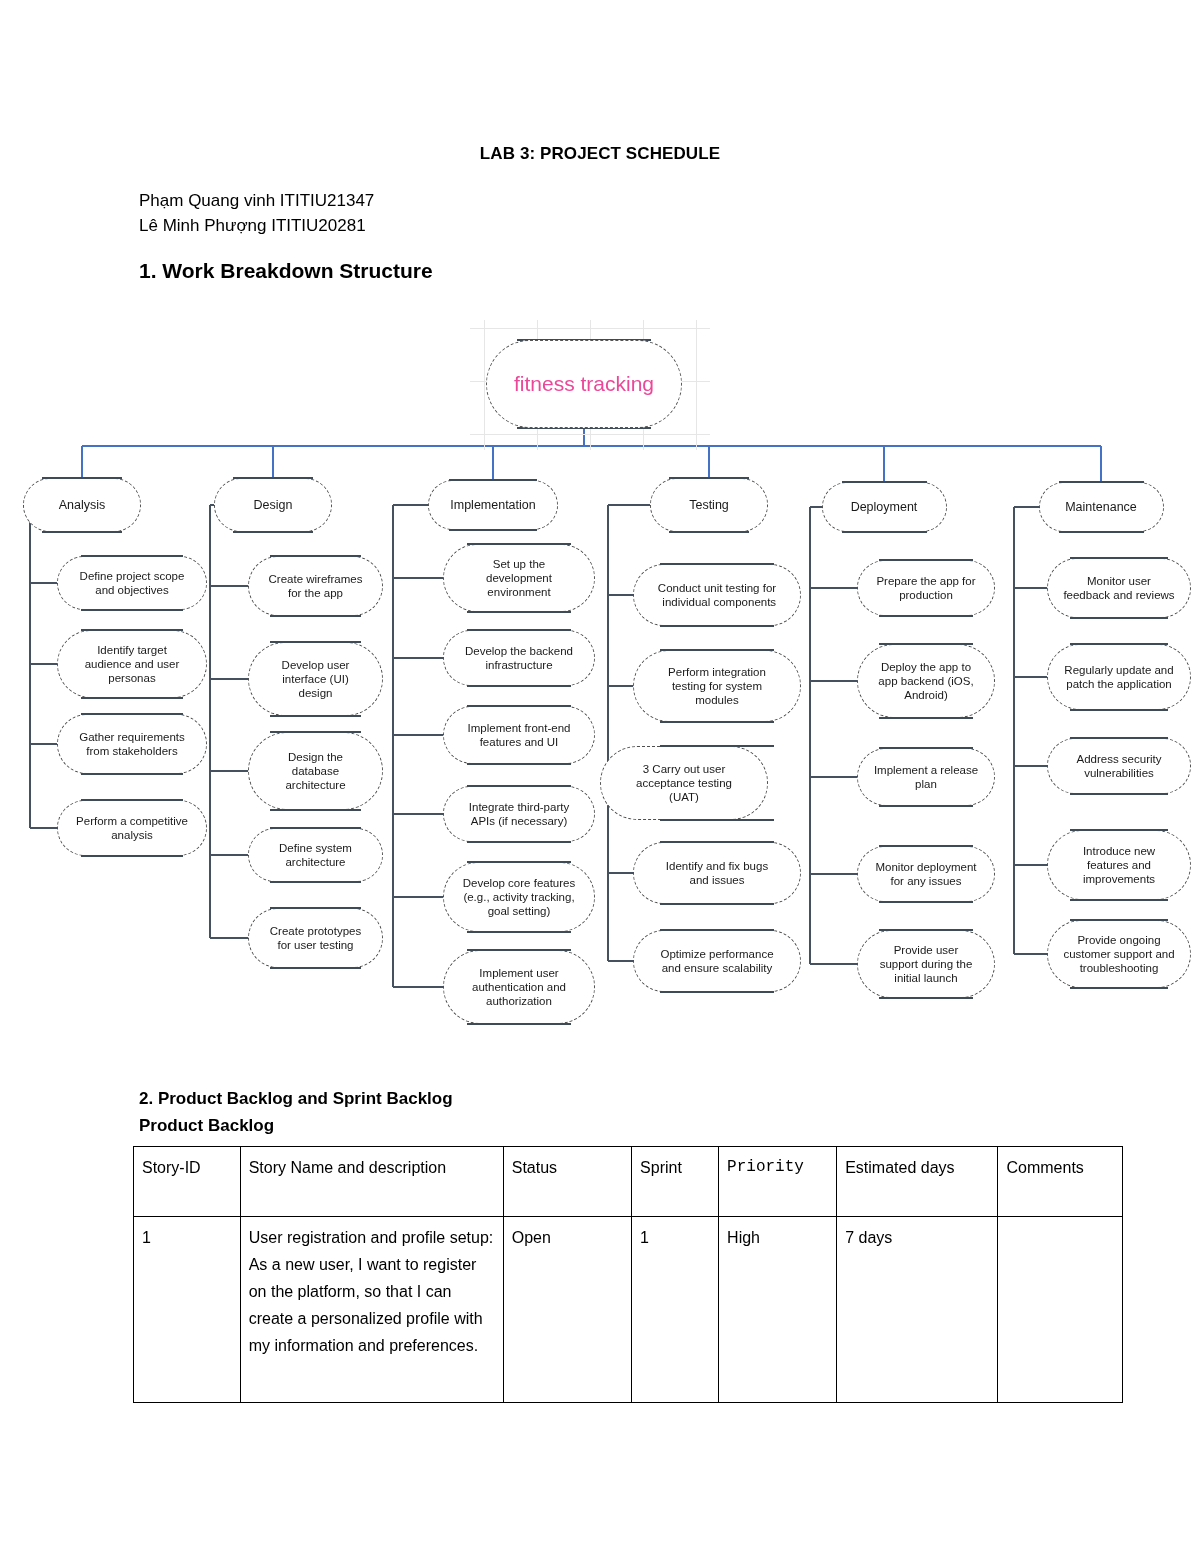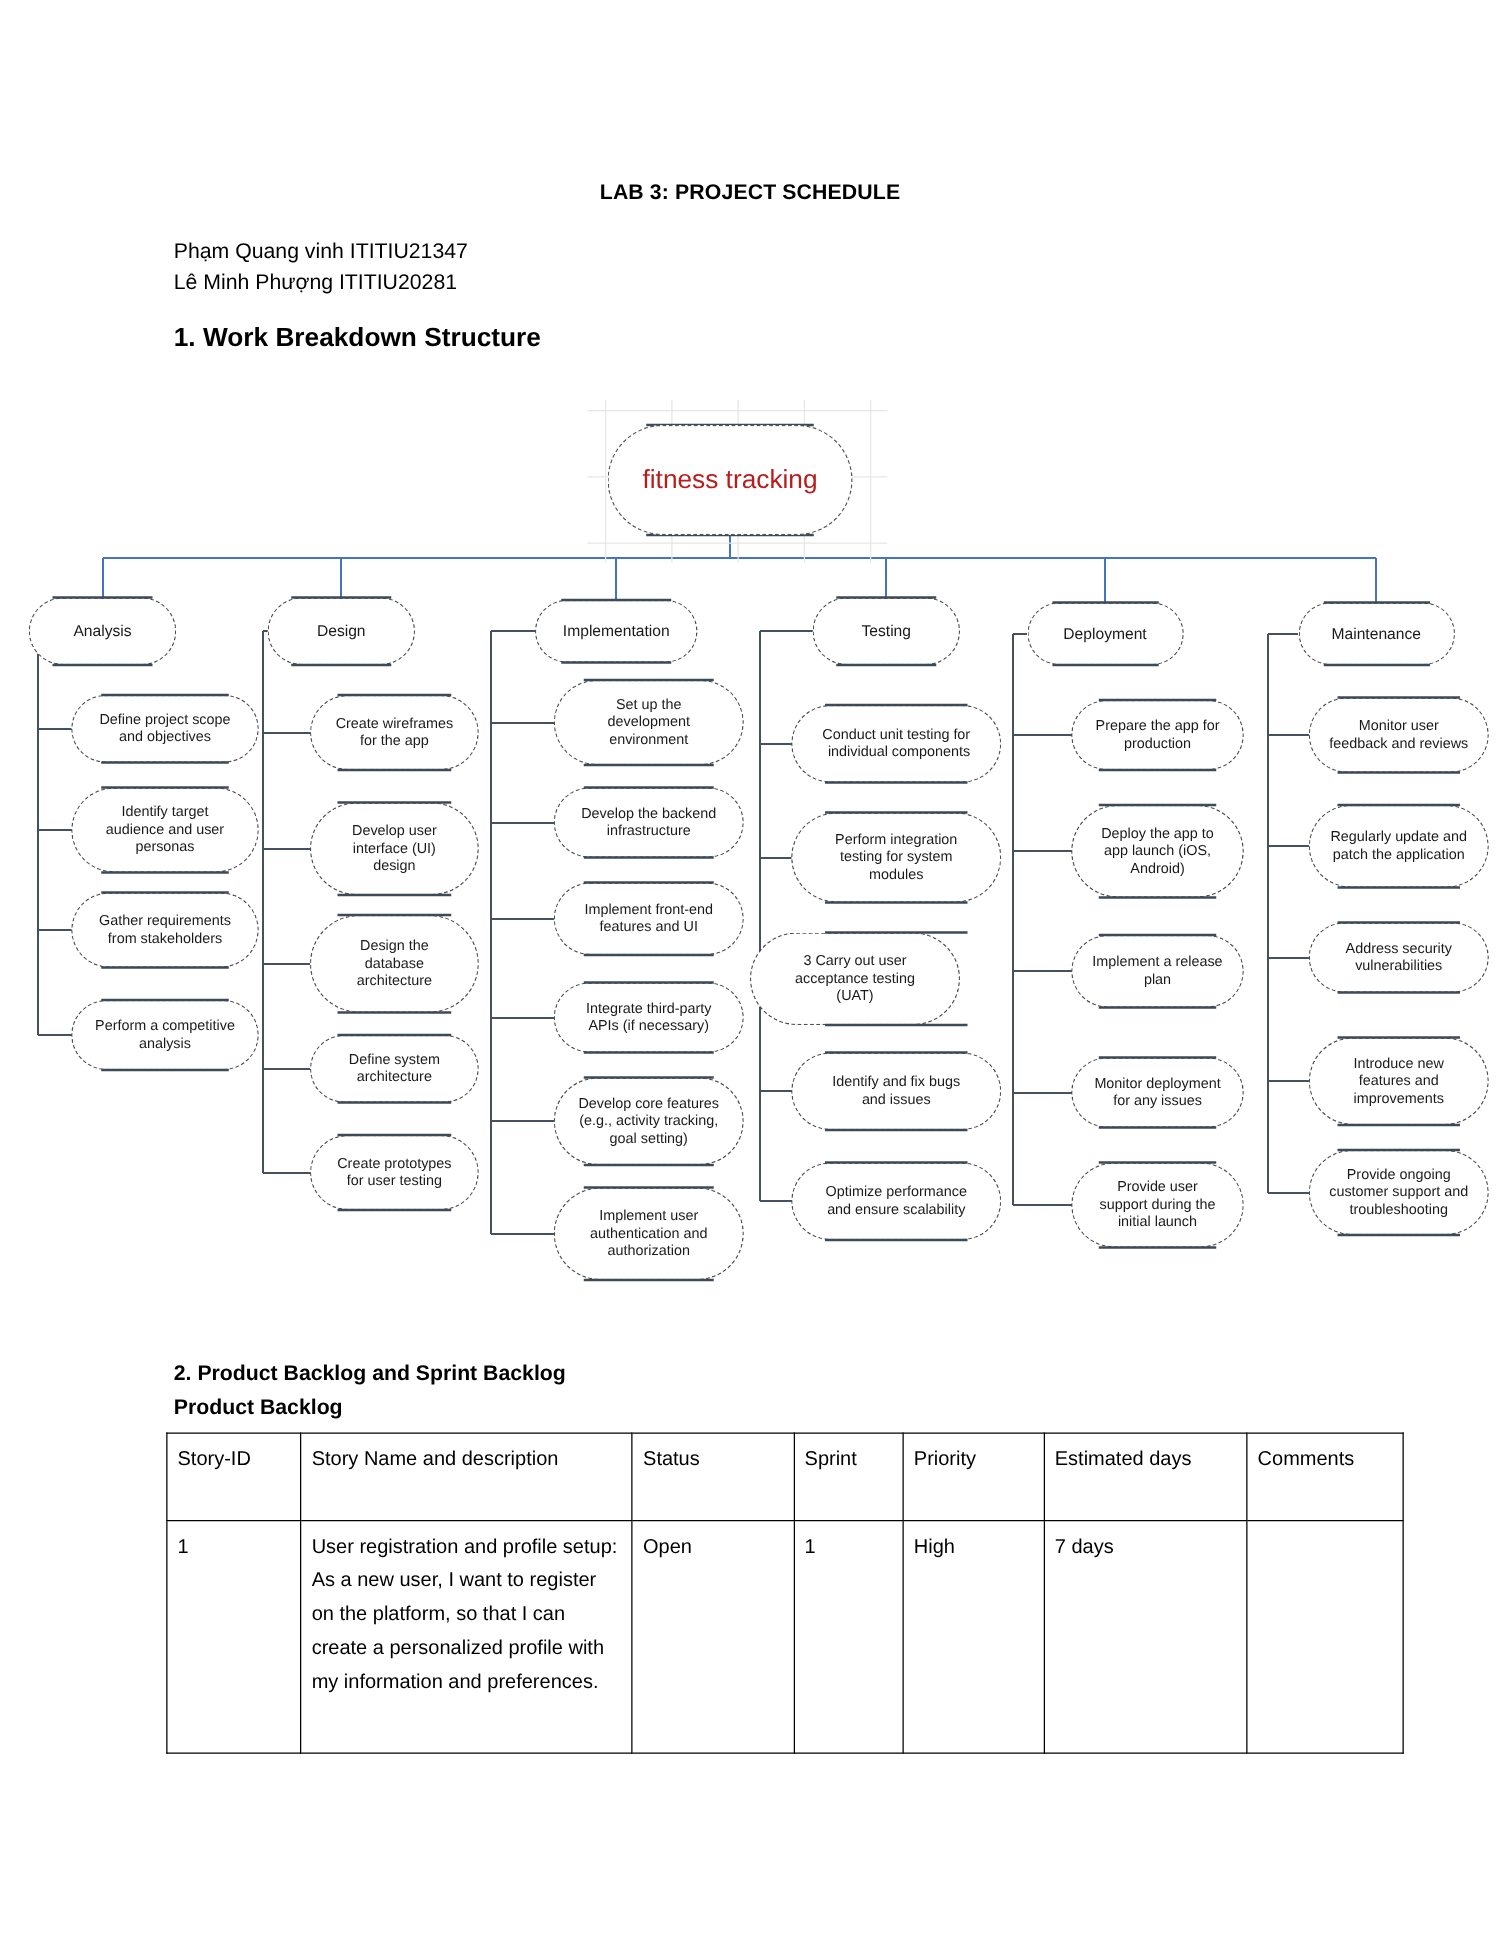--- a/index.html
+++ b/index.html
@@ -82,21 +82,21 @@
     font-size: 11.5px;
     line-height: 14px;
     color: #1a1a1a;
     padding: 2px 6px;
     white-space: pre-line;
     overflow: hidden;
   }
   .node.root {
     font-size: 21px;
     line-height: 24px;
-    color: #b91c1c;
+    color: #ec4899;
     border-color: #555;
     z-index: 4;
   }
   .node.phase {
     font-size: 12.5px;
     z-index: 3;
   }
   .node.leaf { z-index: 2; }
   .node-cap {
     position: absolute;
@@ -310,21 +310,21 @@
         <div class="node-cap" style="left: 659.88px; top: 629px; width: 114.24px;"></div>
         <div class="node-cap" style="left: 659.88px; top: 691px; width: 114.24px;"></div>
         <div class="node phase" style="left: 821.5px; top: 182px; width: 125px; height: 50px;">Deployment</div>
         <div class="node-cap" style="left: 841.5px; top: 181px; width: 85px;"></div>
         <div class="node-cap" style="left: 841.5px; top: 231px; width: 85px;"></div>
         <div class="node leaf" style="left: 857px; top: 260px; width: 138px; height: 56px;">Prepare the app for
 production</div>
         <div class="node-cap" style="left: 879.08px; top: 259px; width: 93.84px;"></div>
         <div class="node-cap" style="left: 879.08px; top: 315px; width: 93.84px;"></div>
         <div class="node leaf" style="left: 857px; top: 344px; width: 138px; height: 74px;">Deploy the app to
-app launch (iOS,
+app backend (iOS,
 Android)</div>
         <div class="node-cap" style="left: 879.08px; top: 343px; width: 93.84px;"></div>
         <div class="node-cap" style="left: 879.08px; top: 417px; width: 93.84px;"></div>
         <div class="node leaf" style="left: 857px; top: 448px; width: 138px; height: 58px;">Implement a release
 plan</div>
         <div class="node-cap" style="left: 879.08px; top: 447px; width: 93.84px;"></div>
         <div class="node-cap" style="left: 879.08px; top: 505px; width: 93.84px;"></div>
         <div class="node leaf" style="left: 857px; top: 546px; width: 138px; height: 56px; text-align: center;">Monitor deployment
 for any issues</div>
         <div class="node-cap" style="left: 879.08px; top: 545px; width: 93.84px;"></div>
@@ -365,21 +365,21 @@
   <div class="heading-2" style="white-space: pre-line;">2. Product Backlog and Sprint Backlog
 Product Backlog</div>
 
   <table class="backlog-table">
     <thead>
       <tr id="pb-head-row">
           <td style="width: 103px;">Story-ID</td>
           <td style="width: 290px;">Story Name and description</td>
           <td style="width: 130px;">Status</td>
           <td style="width: 78px;">Sprint</td>
-          <td style="width: 108px;">Priority</td>
+          <td style="width: 108px; font-family: Liberation Mono, monospace;">Priority</td>
           <td style="width: 165px; margin-left: 44px;">Estimated days</td>
           <td style="width: 116px;">Comments</td>
         </tr>
     </thead>
     <tbody id="pb-body">
         <tr>
           <td>1</td>
           <td class="cell-multiline">User registration and profile setup:
 As a new user, I want to register on the platform, so that I can create a personalized profile with my information and preferences.</td>
           <td>Open</td>

